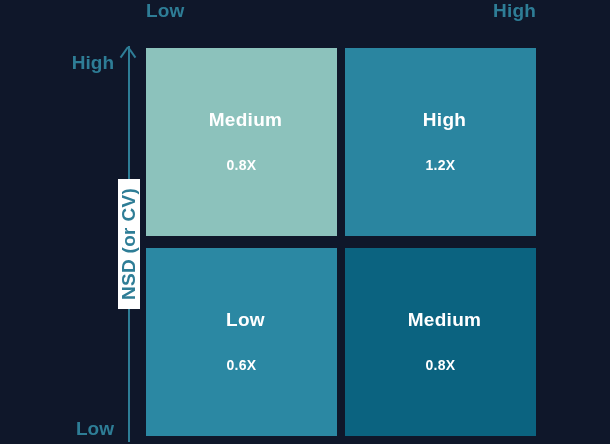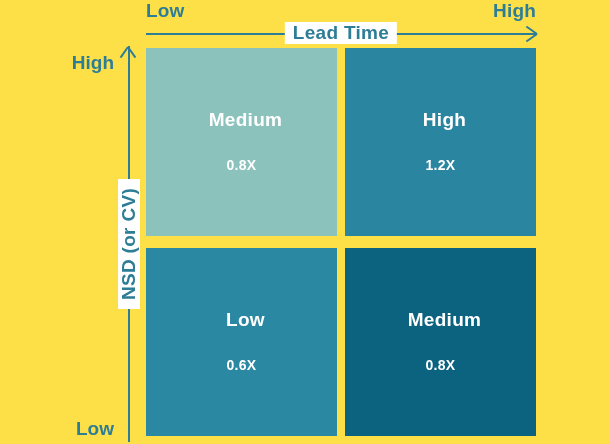--- a/index.html
+++ b/index.html
@@ -10,21 +10,21 @@
   body {
     width: 610px;
     height: 444px;
     font-family: "Liberation Sans", sans-serif;
     overflow: hidden;
   }
   .matrix-root {
     position: relative;
     width: 610px;
     height: 444px;
-    background: #fde047;
+    background: #0f172a;
   }
 
   
   .x-axis {
     position: absolute;
     left: 146px;
     top: 0;
     width: 390px;
     height: 44px;
   }
@@ -230,25 +230,20 @@
   }
 </style>
 </head>
 <body>
 
 <div class="matrix-root">
 
   <div class="x-axis">
     <div class="x-label-low" style="color: rgb(46, 125, 150);">Low</div>
     <div class="x-label-high" style="color: rgb(46, 125, 150);">High</div>
-    <div class="x-arrow-row">
-      <div class="x-line" style="background: rgb(46, 125, 150);"></div>
-      <div class="x-arrowhead"></div>
-      <div class="x-title" style="color: rgb(46, 125, 150);">Lead Time</div>
-    </div>
   </div>
 
   <div class="y-axis">
     <div class="y-label-high" style="color: rgb(46, 125, 150);">High</div>
     <div class="y-label-low" style="color: rgb(46, 125, 150);">Low</div>
     <div class="y-arrow-col">
       <div class="y-line" style="background: rgb(46, 125, 150);"></div>
       <div class="y-arrowhead"></div>
       <div class="y-title" style="color: rgb(46, 125, 150);">NSD (or CV)</div>
     </div>

